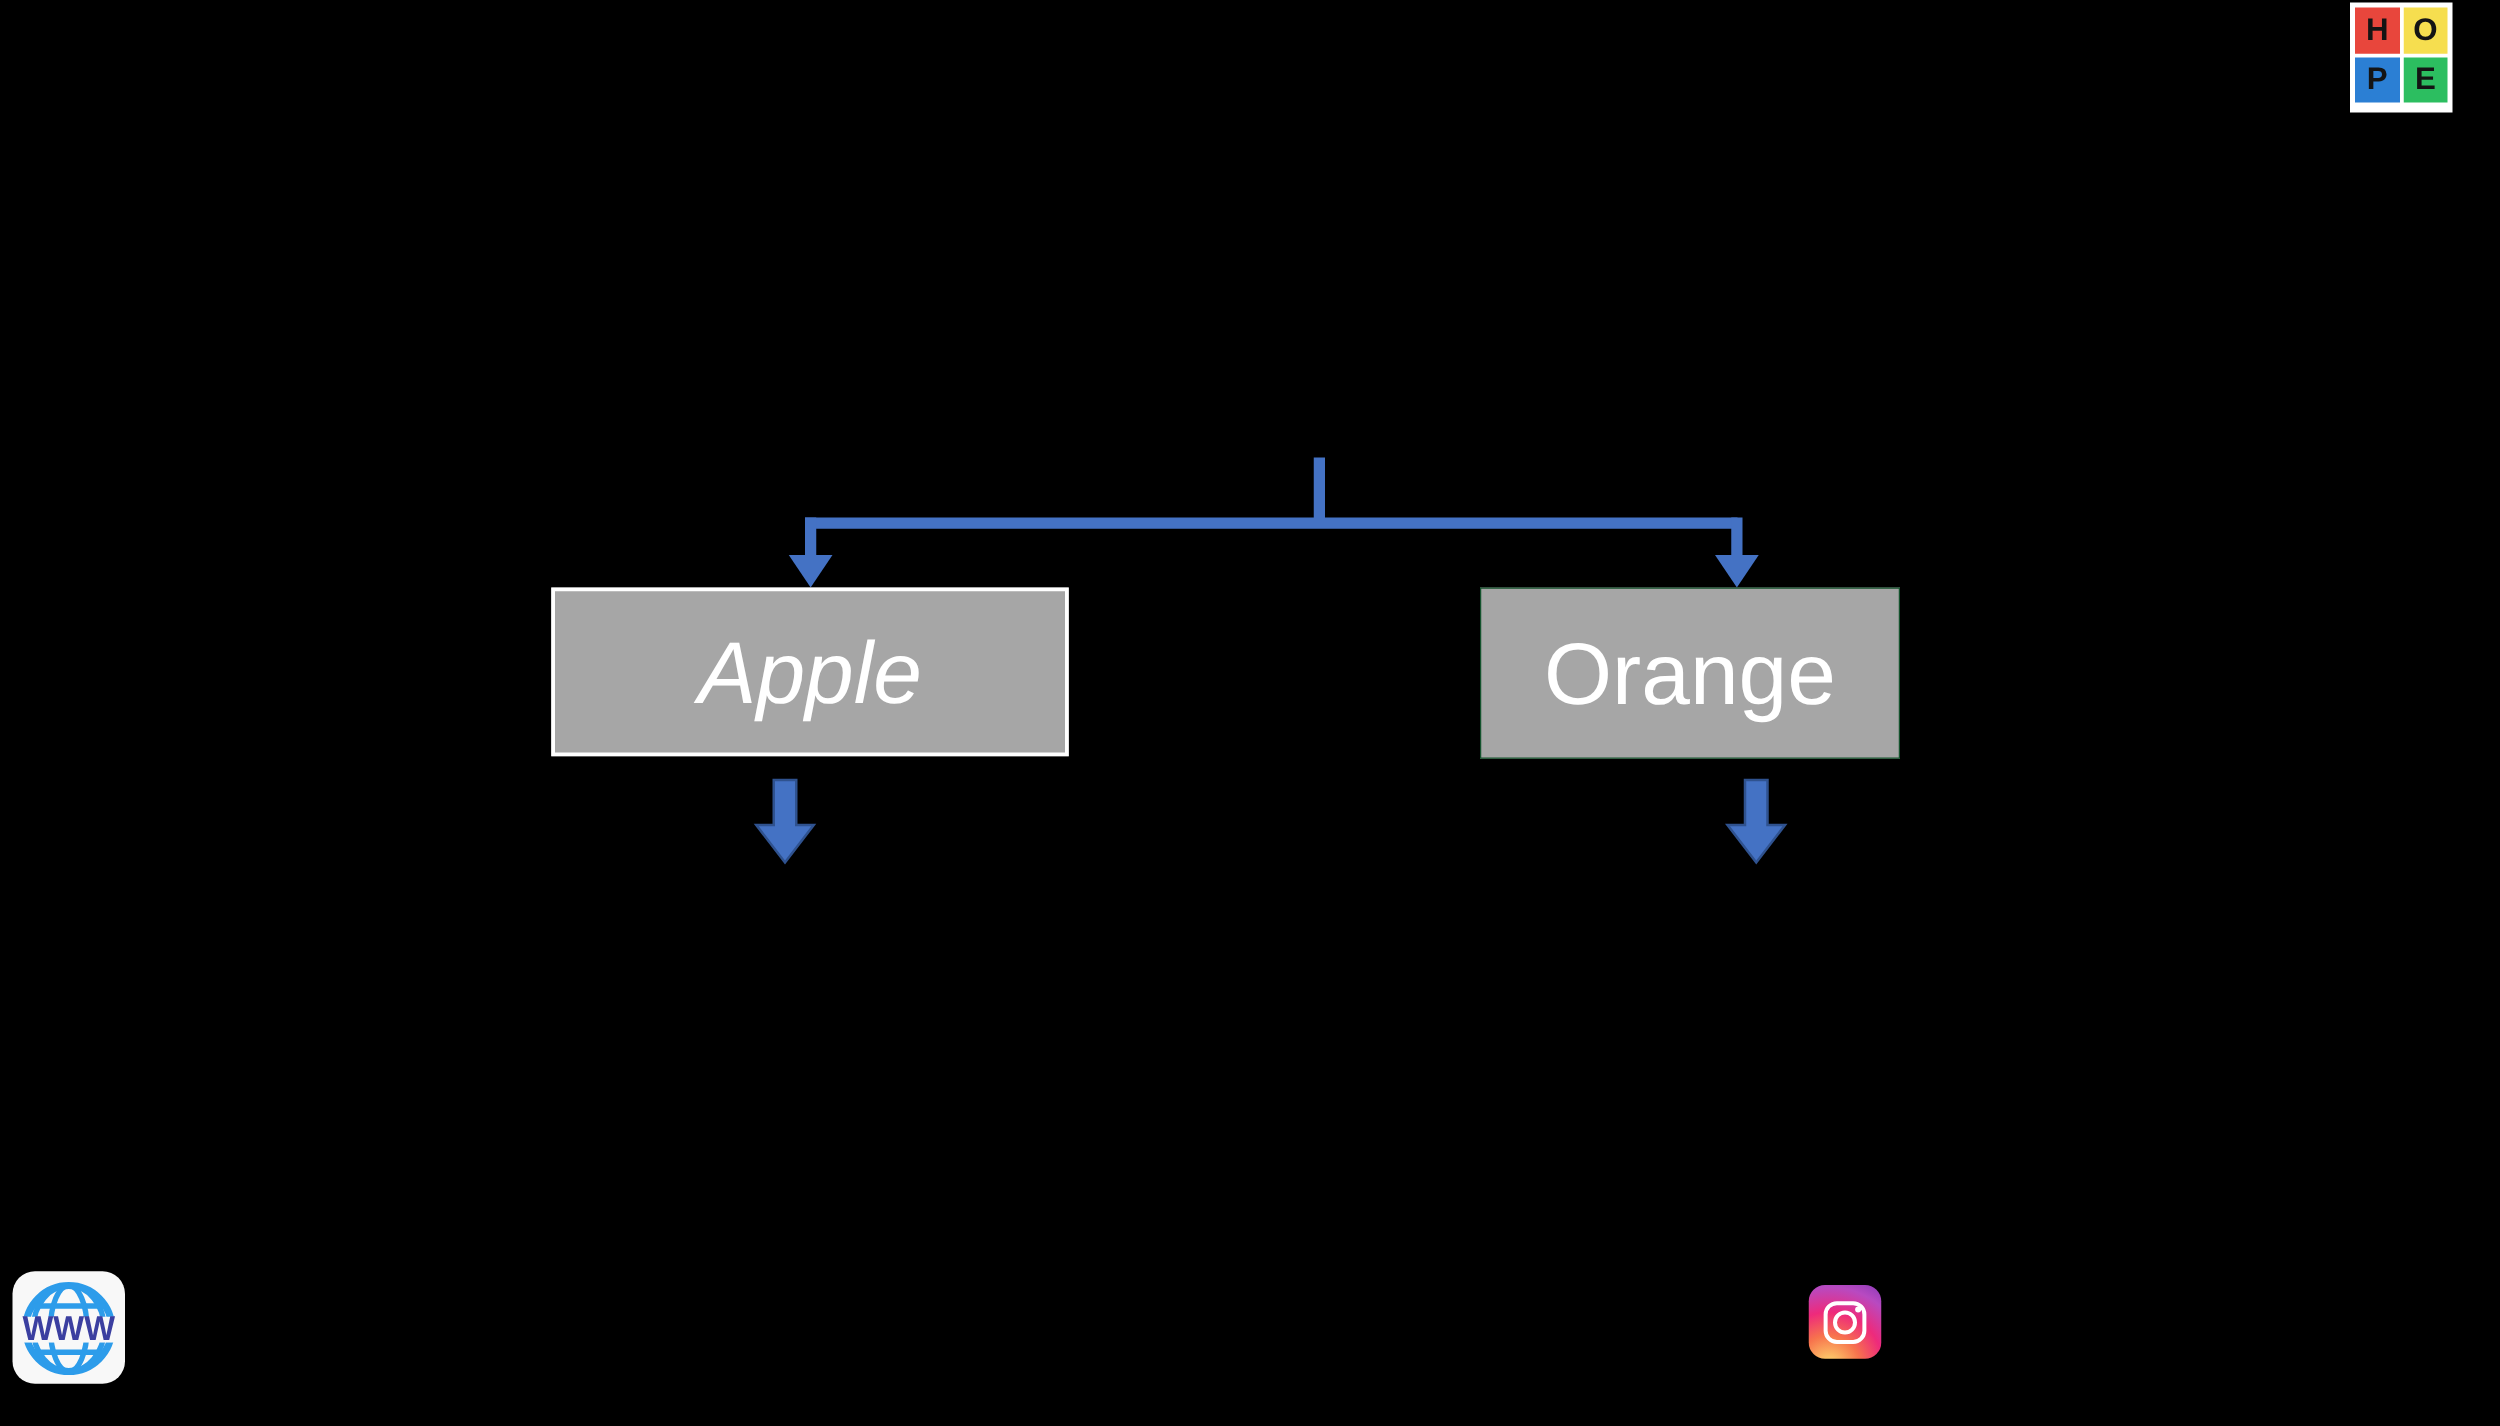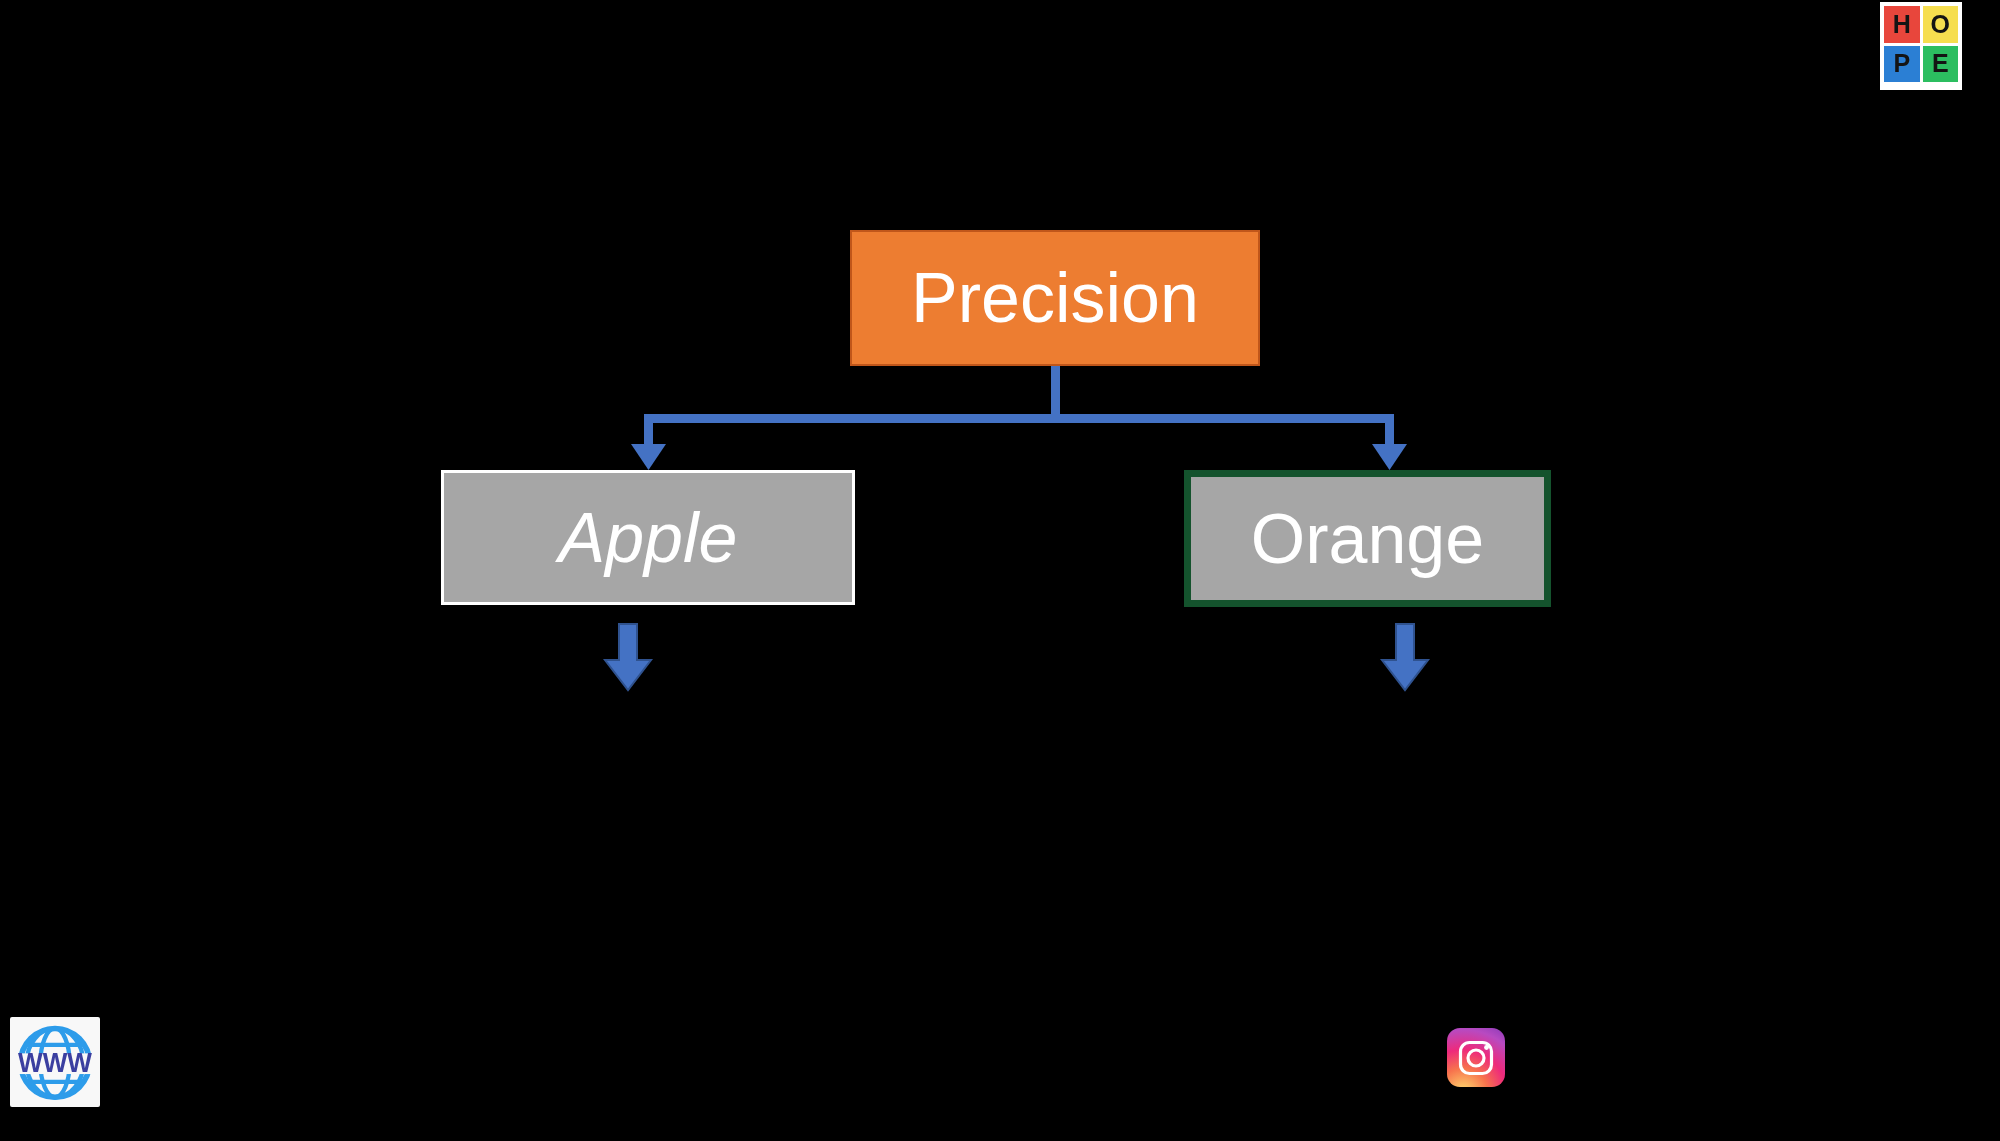--- a/index.html
+++ b/index.html
@@ -17,22 +17,22 @@
   }
   .node-root {
     left:850px; top:230px; width:410px; height:136px;
     background:#ED7D31; border:2px solid #C0561A;
   }
   .node-left {
     left:441px; top:470px; width:414px; height:135px;
     background:#A6A6A6; border:3px solid #FFFFFF;font-style:italic;
   }
   .node-right {
-    left:1184px; top:470px; width:367px; height:137px;
-    background:#A6A6A6; border:7px solid #14532d;
+    left:1184px; top:470px; width:336px; height:137px;
+    background:#A6A6A6; border:1px solid #14532d;
   }
 
   
   .connector-layer {
     position:absolute; left:0; top:0; width:2000px; height:1141px;
     pointer-events:none;
   }
 
   
   .hope-logo {
@@ -46,21 +46,21 @@
     font-weight:bold; font-size:25px; color:#141414;
   }
   .hope-tile:nth-child(1){ background:#E8463C; }
   .hope-tile:nth-child(2){ background:#F6DE4F; }
   .hope-tile:nth-child(3){ background:#2B7FD4; }
   .hope-tile:nth-child(4){ background:#2CBE60; }
 
   
   .www-badge {
     position:absolute; left:10px; top:1017px; width:90px; height:90px;
-    background:#f8f8f8; border-radius:2px;
+    background:#f8f8f8; border-radius:18px;
     display:flex; align-items:center; justify-content:center;
   }
   .www-badge svg { width:86px; height:86px; }
 
   
   .instagram-badge {
     position:absolute; left:1447px; top:1028px; width:58px; height:59px;
     border-radius:13px;
     background: radial-gradient(circle at 28% 110%,
       #fdc568 8%, #f7734d 32%, #ee2a7b 56%, #b84ac1 82%, #8a3ab9 100%);
@@ -87,23 +87,20 @@
       <polygon points="1372,444 1407,444 1389.5,470"></polygon>
     </g>
     <g stroke="#2F528F" stroke-width="2" stroke-linejoin="miter" fill="#4472C4">
 
       <path d="M619,624 h18 v36 h14 L628,690 L605,660 h14 Z"></path>
 
       <path d="M1396,624 h18 v36 h14 L1405,690 L1382,660 h14 Z"></path>
     </g>
   </svg>
 
-  <div class="node node-root">
-    <span>Precision</span>
-  </div>
 
   <div class="node node-left">
     <span>Apple</span>
   </div>
 
   <div class="node node-right">
     <span>Orange</span>
   </div>
 
   <div class="hope-logo">

